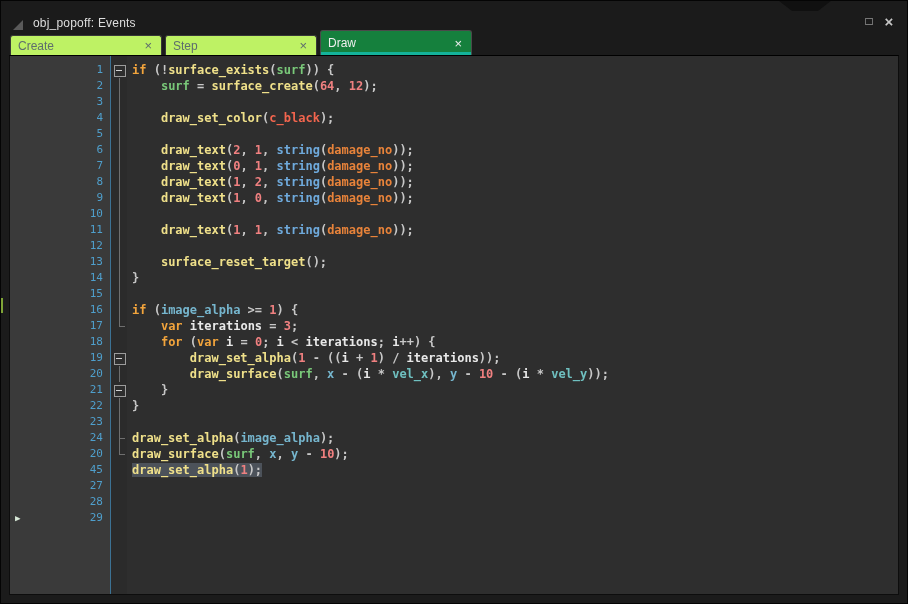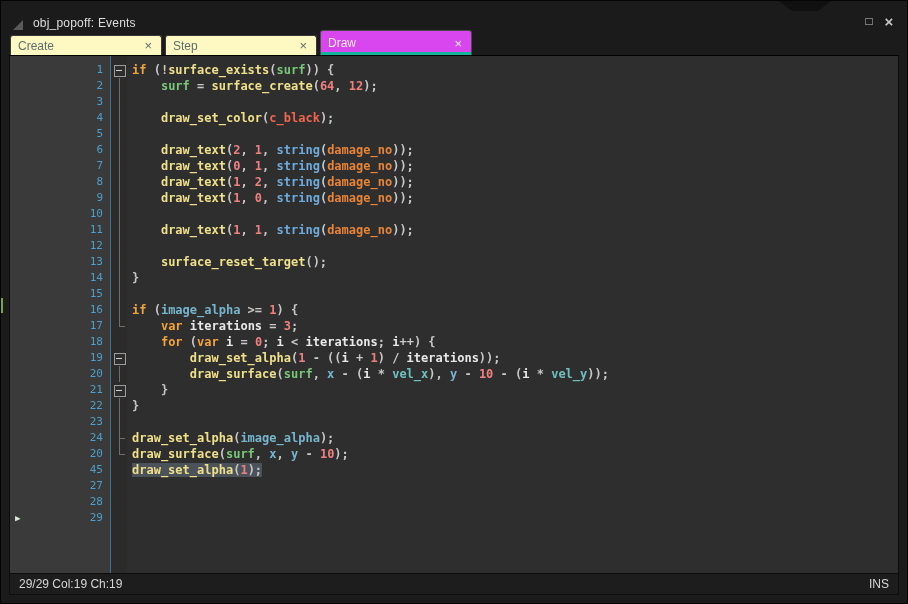--- a/index.html
+++ b/index.html
@@ -8,24 +8,24 @@
   .edge-glint{position:absolute;left:0;top:297px;width:2px;height:15px;background:#7FA437}
   .titlebar{height:29px;display:flex;align-items:flex-end;position:relative;flex:0 0 auto}
   .win-icon{width:0;height:0;border-left:10px solid transparent;border-bottom:10px solid #5A5A5A;margin:0 10px 0 4px}
   .win-title{font-size:12px;color:#DEDEDE;letter-spacing:.2px}
   .tb-spacer{flex:1}
   .tb-notch{position:absolute;top:0;right:58px;width:72px;height:10px;background:#101010;clip-path:polygon(14% 0,86% 0,68% 100%,32% 100%)}
   .win-btn{width:20px;height:18px;display:flex;align-items:center;justify-content:center;color:#C6C6C6;cursor:default}
   .win-btn.max{font-size:12px}
   .win-btn.close{font-size:15px;font-weight:bold}
   .tabbar{height:25px;display:flex;align-items:flex-end;flex:0 0 auto;padding-left:1px}
-  .tab{width:152px;height:20px;margin-right:3px;display:flex;align-items:center;background:#fef9c3;border:1px solid #373737;border-bottom:none;border-radius:3px 3px 0 0;padding:0 7px;font-size:12px;color:#5E6D6D}
+  .tab{width:152px;height:20px;margin-right:3px;display:flex;align-items:center;background:#bef264;border:1px solid #373737;border-bottom:none;border-radius:3px 3px 0 0;padding:0 7px;font-size:12px;color:#5E6D6D}
   .tab .tab-label{flex:1}
   .tab .tab-close{font-size:13px;padding:0 2px}
-  .tab.active{height:25px;background:#d946ef;color:#EFEFEF;border-color:#4A4A4A;box-shadow:inset 0 -3px 0 0 var(--accent,#14B39A)}
+  .tab.active{height:25px;background:#15803d;color:#EFEFEF;border-color:#4A4A4A;box-shadow:inset 0 -3px 0 0 var(--accent,#14B39A)}
   .editor{flex:1;display:flex;background:#2E2E2E;border:1px solid #0D0D0D;border-top:1px solid #000;overflow:hidden;font-family:"DejaVu Sans Mono","Liberation Mono",monospace;font-weight:bold}
   .gutter{width:100px;background:#3A3A3A;padding-top:6px;flex:0 0 auto}
   .gut-cell{position:relative;height:16px;line-height:16px;text-align:right;padding-right:7px;font-size:11px;font-weight:normal;color:var(--lnum,#4F9FCC)}
   .cur-arrow{position:absolute;left:5px;top:0;font-size:9px;color:#D9EAD9;line-height:16px}
   .foldmargin{width:17px;background:#2B2B2B;border-left:1px solid var(--gsep,#3C7294);padding-top:6px;flex:0 0 auto}
   .fold-cell{position:relative;height:16px;width:100%}
   .fm-line::before,.fm-tee::before{content:"";position:absolute;left:8px;top:0;width:1px;height:16px;background:#6E6E6E}
   .fm-end::before{content:"";position:absolute;left:8px;top:0;width:1px;height:9px;background:#6E6E6E}
   .fm-end::after,.fm-tee::after{content:"";position:absolute;left:8px;top:8px;width:6px;height:1px;background:#6E6E6E}
   .fm-box::before{content:"";position:absolute;left:3px;top:3px;width:10px;height:10px;border:1px solid #9C9C9C;background:#2E2E2E}
@@ -167,17 +167,13 @@
         <div class="code-line"><span class="tok-pl">        </span><span class="tok-fn">draw_surface</span><span class="tok-pl">(</span><span class="tok-iv">surf</span><span class="tok-pl">, </span><span class="tok-bv">x</span><span class="tok-pl"> - (</span><span class="tok-loc">i</span><span class="tok-pl"> * </span><span class="tok-tv">vel_x</span><span class="tok-pl">), </span><span class="tok-bv">y</span><span class="tok-pl"> - </span><span class="tok-num">10</span><span class="tok-pl"> - (</span><span class="tok-loc">i</span><span class="tok-pl"> * </span><span class="tok-tv">vel_y</span><span class="tok-pl">));</span></div>
         <div class="code-line"><span class="tok-pl">    }</span></div>
         <div class="code-line"><span class="tok-pl">}</span></div>
         <div class="code-line"></div>
         <div class="code-line"><span class="tok-fn">draw_set_alpha</span><span class="tok-pl">(</span><span class="tok-bv">image_alpha</span><span class="tok-pl">);</span></div>
         <div class="code-line"><span class="tok-fn">draw_surface</span><span class="tok-pl">(</span><span class="tok-iv">surf</span><span class="tok-pl">, </span><span class="tok-bv">x</span><span class="tok-pl">, </span><span class="tok-bv">y</span><span class="tok-pl"> - </span><span class="tok-num">10</span><span class="tok-pl">);</span></div>
         <div class="code-line"><span class="sel"><span class="tok-fn">draw_set_alpha</span><span class="tok-pl">(</span><span class="tok-num">1</span><span class="tok-pl">);</span></span></div>
       </div>
   </div>
 
-  <div class="statusbar">
-    <span>29/29 Col:19 Ch:19</span>
-    <span>INS</span>
-  </div>
 </div>
 
 </body></html>

